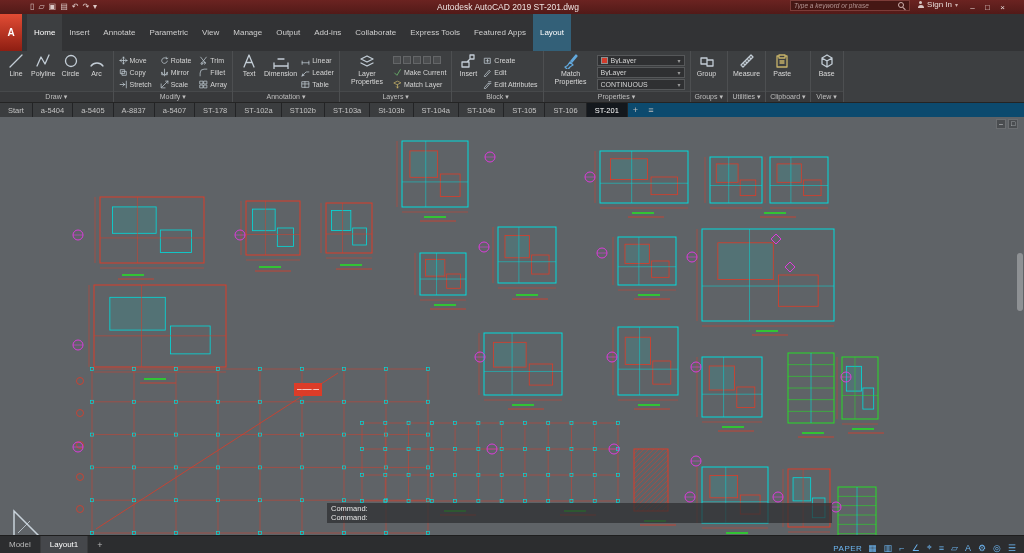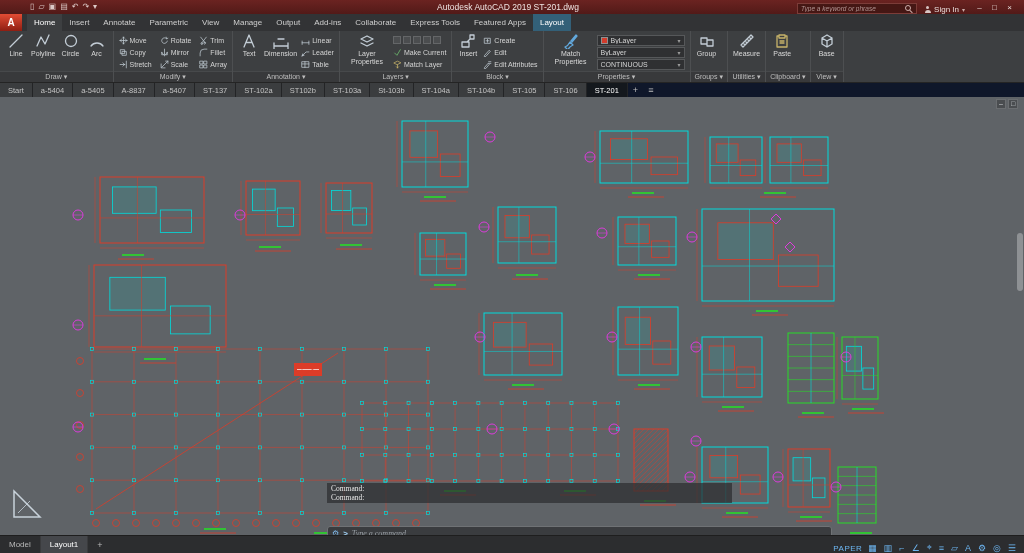--- a/index.html
+++ b/index.html
@@ -5,72 +5,72 @@
 *{box-sizing:border-box;margin:0;padding:0}
 html,body{width:1024px;height:553px;overflow:hidden}
 body{background:#2a2a2a;font-family:"Liberation Sans",sans-serif}
 .app{width:1024px;height:553px;display:flex;flex-direction:column}
 
 
 .titlebar{flex:0 0 14px;background:linear-gradient(#6b2321,#521a18);display:flex;align-items:center;position:relative;color:#e3d2d0}
 .qat{display:flex;align-items:center;gap:4px;padding-left:30px;font-size:8px;color:#dcc9c7}
 .qat span{line-height:14px}
 .tb-title{position:absolute;left:0;right:8px;text-align:center;font-size:8.5px;color:#efe4e2;pointer-events:none}
-.tb-right{margin-left:auto;display:flex;align-items:flex-end;gap:7px;z-index:2;padding-right:7px}
+.tb-right{margin-left:auto;display:flex;align-items:flex-start;gap:7px;z-index:2;padding-right:14px}
 .searchbox{display:flex;align-items:center;background:#451714;border:1px solid #7c3c38;height:11px;width:120px;padding:0 3px;gap:2px}
 .search-input{flex:1;background:transparent;border:none;outline:none;font-size:6.5px;color:#dcc9c7;font-family:"Liberation Sans",sans-serif}
 .search-input::placeholder{color:#b29492;font-style:italic}
 .mag{position:relative;width:8px;height:8px;flex:0 0 8px}
 .mag::before{content:"";position:absolute;width:4px;height:4px;border:1px solid #cfb0ad;border-radius:50%;left:0;top:0}
 .mag::after{content:"";position:absolute;width:4px;height:1px;background:#cfb0ad;transform:rotate(45deg);left:4px;top:6px}
 .signin{display:flex;align-items:center;gap:3px;font-size:8px;color:#e8dcda}
 .person{position:relative;width:7px;height:8px}
 .person::before{content:"";position:absolute;left:2px;top:0;width:3px;height:3px;border-radius:50%;background:#d8c6c4}
 .person::after{content:"";position:absolute;left:.5px;top:4px;width:6px;height:3px;border-radius:3px 3px 0 0;background:#d8c6c4}
 .carat{font-size:6px;color:#c9aba8}
 .winbtns{display:flex}
 .wb{width:15px;height:14px;display:flex;align-items:center;justify-content:center;font-size:8px;color:#eadedc}
 
 
 .tabsbar{flex:0 0 13px;background:#323335;display:flex;align-items:stretch}
 .appbtn{width:22px;background:linear-gradient(#e24c34,#8e1e12);color:#fff;font-weight:bold;font-size:10px;display:flex;align-items:center;justify-content:center;margin-right:5px}
-.rtab{font-size:8px;color:#cfcfcf;padding:4px 7px;display:flex;align-items:center;white-space:nowrap}
+.rtab{font-size:8px;color:#cfcfcf;padding:14px 7px;display:flex;align-items:center;white-space:nowrap}
 .rtab.active{background:#3d3f41;color:#fff}
 .rtab.contextual{background:#336078;color:#fff}
 
 
 .ribbon{flex:0 0 52px;background:#3d3f41;display:flex;border-bottom:1px solid #242424}
 .panel{display:flex;flex-direction:column;border-right:1px solid #4d4f51}
 .pc{flex:1;display:flex;align-items:flex-start;gap:4px;padding:2px 5px 0}
 .plabel{height:11px;font-size:7px;color:#bfbfbf;text-align:center;background:#38393b;border-top:1px solid #47494b;line-height:10px;padding:0 4px;white-space:nowrap}
 .bigbtn{display:flex;flex-direction:column;align-items:center;min-width:22px;max-width:44px;font-size:7px;color:#dadada;text-align:center;line-height:7.5px;gap:1px}
 .pcol{display:grid;grid-template-rows:repeat(3,12px);grid-auto-flow:column;column-gap:8px;align-items:center;margin-top:1px}
 .smallbtn{display:flex;align-items:center;gap:2px;font-size:7px;color:#d4d4d4;white-space:nowrap}
 .iconrow{display:flex;gap:2px;align-items:center}
 .iconrow span{width:8px;height:8px;background:#4b4d4f;border:1px solid #646668;display:inline-block}
 .ddl{width:88px;height:11px;background:#2f3032;border:1px solid #56585a;display:flex;align-items:center;font-size:7px;color:#d4d4d4;padding:0 3px;gap:3px}
 .ddl .sw{width:7px;height:7px;background:#d23c2c;border:1px solid #909090;flex:0 0 7px}
 .ddl .dv{flex:1;overflow:hidden;white-space:nowrap}
 .ddl .da{color:#9a9a9a;font-size:6px}
 
 
-.ftabs{flex:0 0 14px;background:#0f172a;display:flex;align-items:flex-end}
+.ftabs{flex:0 0 14px;background:#0c4a6e;display:flex;align-items:flex-end}
 .ftabs-list{display:flex;height:14px}
 .ftab{font-size:7.5px;color:#c3c3c3;background:#3b3d3f;border-right:1px solid #232426;padding:0 8px;display:flex;align-items:center;height:14px;white-space:nowrap}
 .ftab.active{background:#14181d;color:#fff}
 .ft-ico{font-size:9px;color:#bdbdbd;padding:0 5px;display:flex;align-items:center;height:14px}
 
 
 .canvas{position:relative;flex:1;background:#5f6367;overflow:hidden;cursor:crosshair}
 #cad-svg{position:absolute;left:0;top:0;display:block}
 .vpctrl{position:absolute;right:6px;top:2px;display:flex;gap:2px}
 .vpb{width:10px;height:10px;background:#4a4d50;border:1px solid #6b6e71;color:#d0d4d7;font-size:7px;line-height:8px;text-align:center}
 .vscroll{position:absolute;right:1px;top:136px;width:6px;height:58px;background:#97999c;border-radius:3px;opacity:.85}
 .trustbox{position:absolute;left:327px;top:386px;width:384px;background:#d9d9d9;border:1px solid #8d8d8d;color:#1e1e1e;font-family:"DejaVu Sans Mono",monospace;font-size:7.5px;line-height:9px;padding:2px 4px}
-.cmdhist{position:absolute;left:327px;top:386px;width:405px;background:rgba(44,46,49,.72);color:#e8e8e8;font-family:Liberation Serif, serif;font-size:7.5px;line-height:9px;padding:1px 4px}
+.cmdhist{position:absolute;left:327px;top:386px;width:505px;background:rgba(44,46,49,.72);color:#e8e8e8;font-family:Liberation Sans, sans-serif;font-size:7.5px;line-height:9px;padding:1px 4px}
 .cmdbar{position:absolute;left:327px;top:429px;width:505px;height:14px;background:#3a3c3f;border:1px solid #6f7275;border-radius:3px;display:flex;align-items:center;padding:0 4px;gap:4px}
 .cmdico{color:#7cb4e4;font-size:8px}
 .cmdarrow{color:#a2d2f6;font-size:8px;font-weight:bold}
 .cmdinput{flex:1;background:transparent;border:none;outline:none;color:#d8d8d8;font-size:8px;font-family:Liberation Serif, serif}
 .cmdinput::placeholder{color:#9aa0a6;font-style:italic}
 
 
 .bottombar{flex:0 0 17px;background:#2c2d2f;display:flex;align-items:flex-end;border-top:1px solid #1e1e1e}
 .ltab{font-size:8px;color:#b9b9b9;padding:0 9px;height:17px;display:flex;align-items:center;border-right:1px solid #3a3b3d}
 .ltab.active{background:#45474b;color:#fff}
@@ -392,21 +392,21 @@
       </div>
     </div>
 
   <div class="ftabs">
     <div class="ftabs-list">
         <div class="ftab">Start</div>
         <div class="ftab">a-5404</div>
         <div class="ftab">a-5405</div>
         <div class="ftab">A-8837</div>
         <div class="ftab">a-5407</div>
-        <div class="ftab">ST-137</div>
+        <div class="ftab">ST-178</div>
         <div class="ftab">ST-102a</div>
         <div class="ftab">ST102b</div>
         <div class="ftab">ST-103a</div>
         <div class="ftab">St-103b</div>
         <div class="ftab">ST-104a</div>
         <div class="ftab">ST-104b</div>
         <div class="ftab">ST-105</div>
         <div class="ftab">ST-106</div>
         <div class="ftab active">ST-201</div>
       </div>

